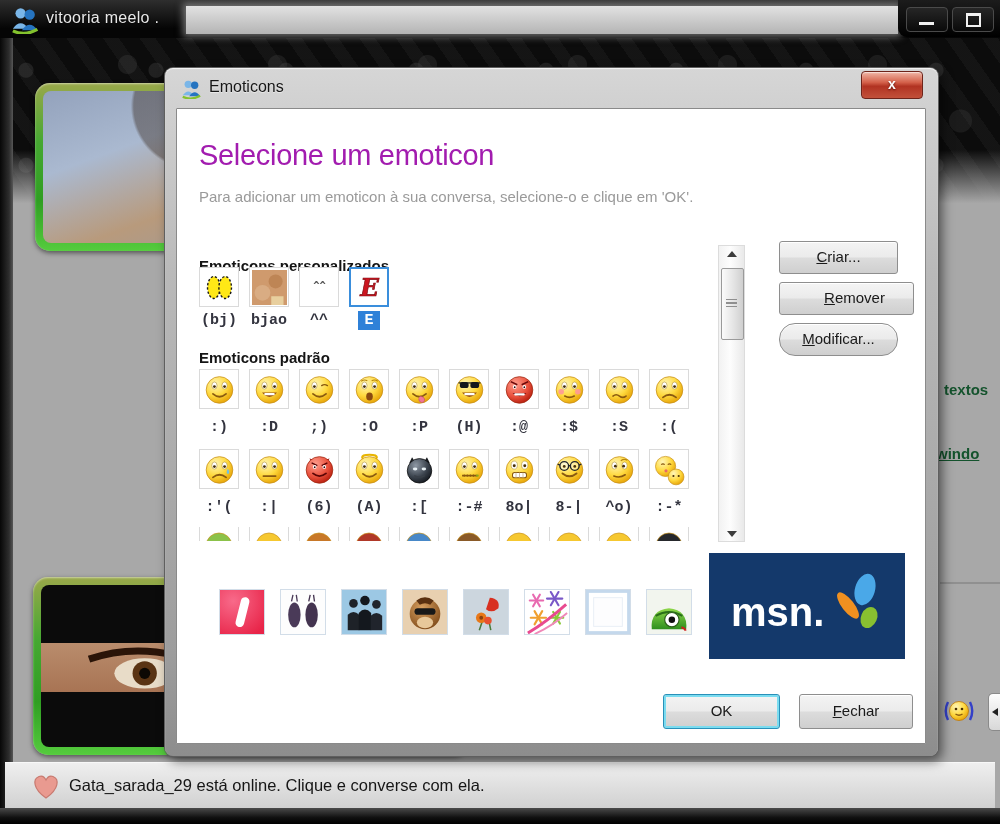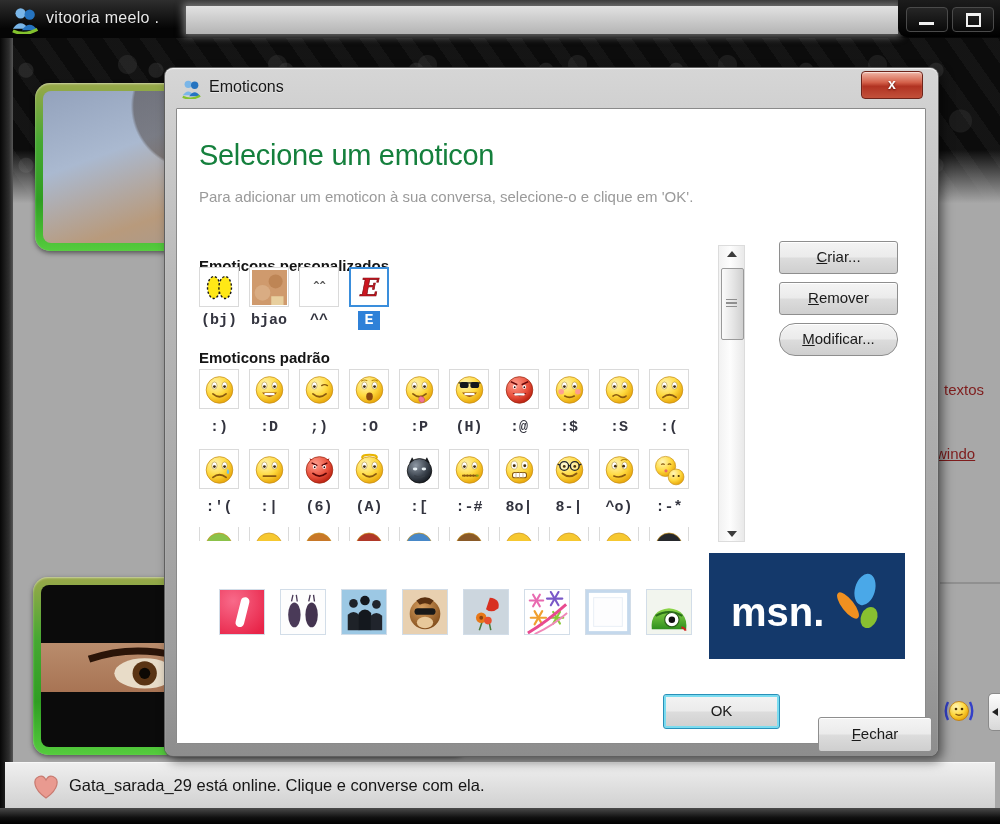--- a/index.html
+++ b/index.html
@@ -57,21 +57,21 @@
 
   
   .statusbar{position:absolute;left:5px;top:762px;width:990px;height:46px;z-index:2;
     background:linear-gradient(180deg,#efefef,#d0d0d0);border-top:1px solid #f8f8f8;}
   .status-text{position:absolute;left:64px;top:13px;font-size:16.5px;color:#161616;}
   .heart{position:absolute;left:25px;top:8px;width:32px;height:30px;}
   .bottom-band{position:absolute;left:0;top:808px;width:1000px;height:16px;z-index:2;
     background:linear-gradient(180deg,#4a4a4a,#101010 60%,#000);}
 
   
-  .side-link{position:absolute;z-index:2;color:#7f1d1d;font-size:15px;font-weight:normal;}
+  .side-link{position:absolute;z-index:2;color:#14532d;font-size:15px;font-weight:bold;}
   .lnk1{left:944px;top:381px;}
   .lnk2{left:931px;top:445px;text-decoration:underline;}
   .hline{position:absolute;left:940px;top:582px;width:60px;height:2px;background:#909090;z-index:2;}
   .hug-emo{position:absolute;left:942px;top:694px;width:34px;height:34px;z-index:2;}
   .edge-btn{position:absolute;left:988px;top:693px;width:12px;height:36px;z-index:2;
     background:linear-gradient(180deg,#fdfdfd,#d8d8d8);border:1px solid #8a8a8a;border-right:none;
     border-radius:5px 0 0 5px;}
   .edge-btn::after{content:"";position:absolute;left:3px;top:14px;
     border-right:6px solid #222;border-top:4px solid transparent;border-bottom:4px solid transparent;}
 
@@ -85,21 +85,21 @@
     text-shadow:0 1px 1px rgba(255,255,255,.6);}
   .dlg-close{position:absolute;right:15px;top:3px;width:60px;height:26px;border-radius:4px;
     background:linear-gradient(180deg,#f0b6a6,#d4614a 40%,#b13322 55%,#c2503a);
     border:1px solid #6e241a;box-shadow:inset 0 1px 1px rgba(255,255,255,.6);
     color:#fff;font-weight:bold;font-size:14px;text-align:center;line-height:25px;
     text-shadow:0 1px 2px #5a1008;}
   .dlg-body{position:absolute;left:11px;top:40px;width:748px;height:634px;
     background:#fff;border:1px solid #8a8a8a;border-radius:1px;}
   .dlg-body > *{position:absolute;}
 
-  .heading{left:22px;top:30px;font-size:29px;color:#15803d;letter-spacing:-.3px;}
+  .heading{left:22px;top:30px;font-size:29px;color:#a21caf;letter-spacing:-.3px;}
   .subtitle{left:22px;top:79px;font-size:15px;color:#9a9a9a;}
   .sec-label{font-size:15px;font-weight:bold;color:#141414;}
   .lbl-custom{left:22px;top:148px;}
   .lbl-std{left:22px;top:240px;}
   .lbl-feat{left:22px;top:450px;font-size:16.5px;font-weight:bold;color:#2e6db4;}
 
   .emo-row{display:flex;gap:10px;}
   .r-custom-icons{left:22px;top:158px;}
   .r-custom-shorts{left:22px;top:203px;}
   .r-std-icons-0{left:22px;top:260px;}
@@ -132,25 +132,25 @@
     background:linear-gradient(90deg,#fbfbfb,#e2e2e2 60%,#cfcfcf);border:1px solid #9a9a9a;}
   .s-thumb::after{content:"";position:absolute;left:4px;top:30px;width:11px;height:9px;
     background:repeating-linear-gradient(180deg,#8f8f8f 0 1.5px,transparent 1.5px 3.5px);}
 
   
   .w7btn{position:absolute;width:117px;height:31px;border:1px solid #8e8e8e;border-radius:3px;
     background:linear-gradient(180deg,#f4f4f4,#ebebeb 48%,#dcdcdc 52%,#cfcfcf);
     font-size:15px;color:#1a1a1a;text-align:center;line-height:29px;
     box-shadow:inset 0 1px 0 #fff;cursor:default;}
   .btn-create{left:602px;top:132px;}
-  .btn-remove{left:602px;top:173px;}
+  .btn-remove{left:602px;top:173px;padding-left:16px;}
   .btn-modify{left:602px;top:214px;border-radius:16px;}
   .btn-ok{left:486px;top:585px;width:115px;height:33px;line-height:31px;
     border:1px solid #2a90b8;box-shadow:inset 0 0 0 2px #7adcf0,inset 0 1px 0 #fff;}
-  .btn-close2{left:641px;top:585px;width:112px;height:33px;line-height:31px;margin-top:23px;}
+  .btn-close2{left:622px;top:585px;width:112px;height:33px;line-height:31px;}
 
   .msn-logo{left:532px;top:444px;width:196px;height:106px;background:#14396b;}
   .msn-logo svg{width:100%;height:100%;display:block;}
 </style>
 </head>
 <body>
 
 <svg width="0" height="0" style="position:absolute" aria-hidden="true">
   <defs>
     <radialGradient id="gy" cx="35%" cy="28%" r="80%">

